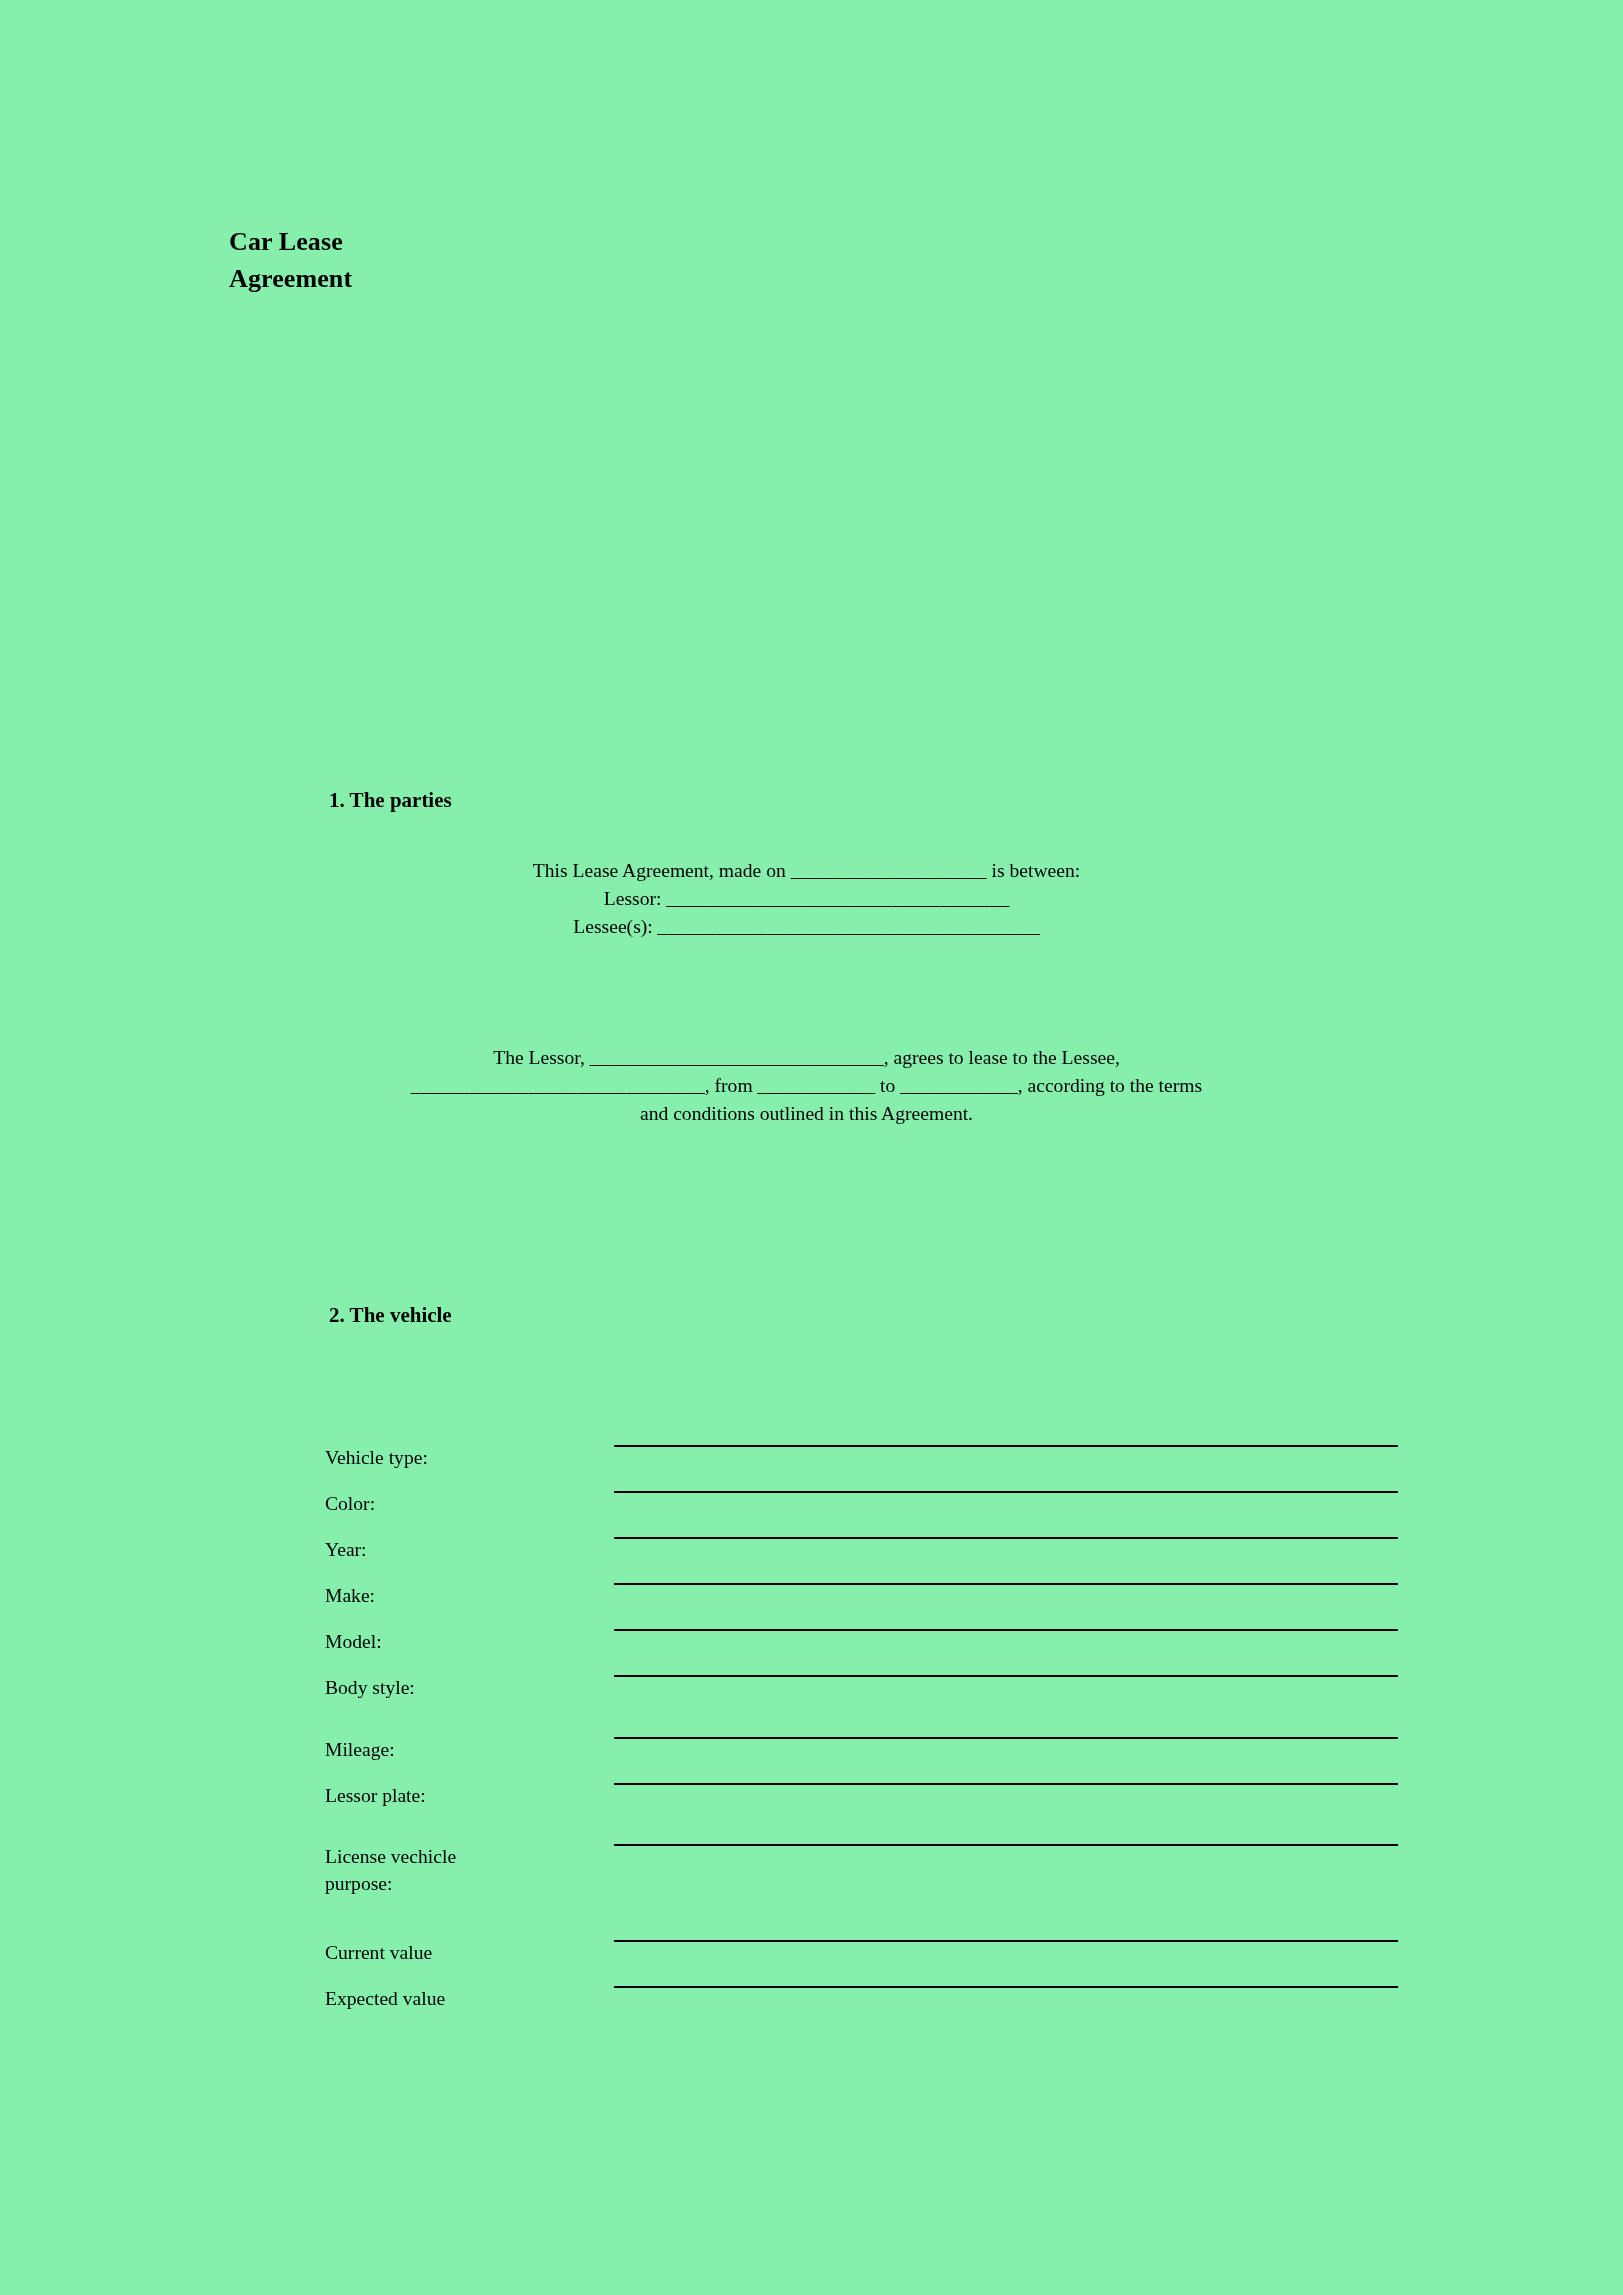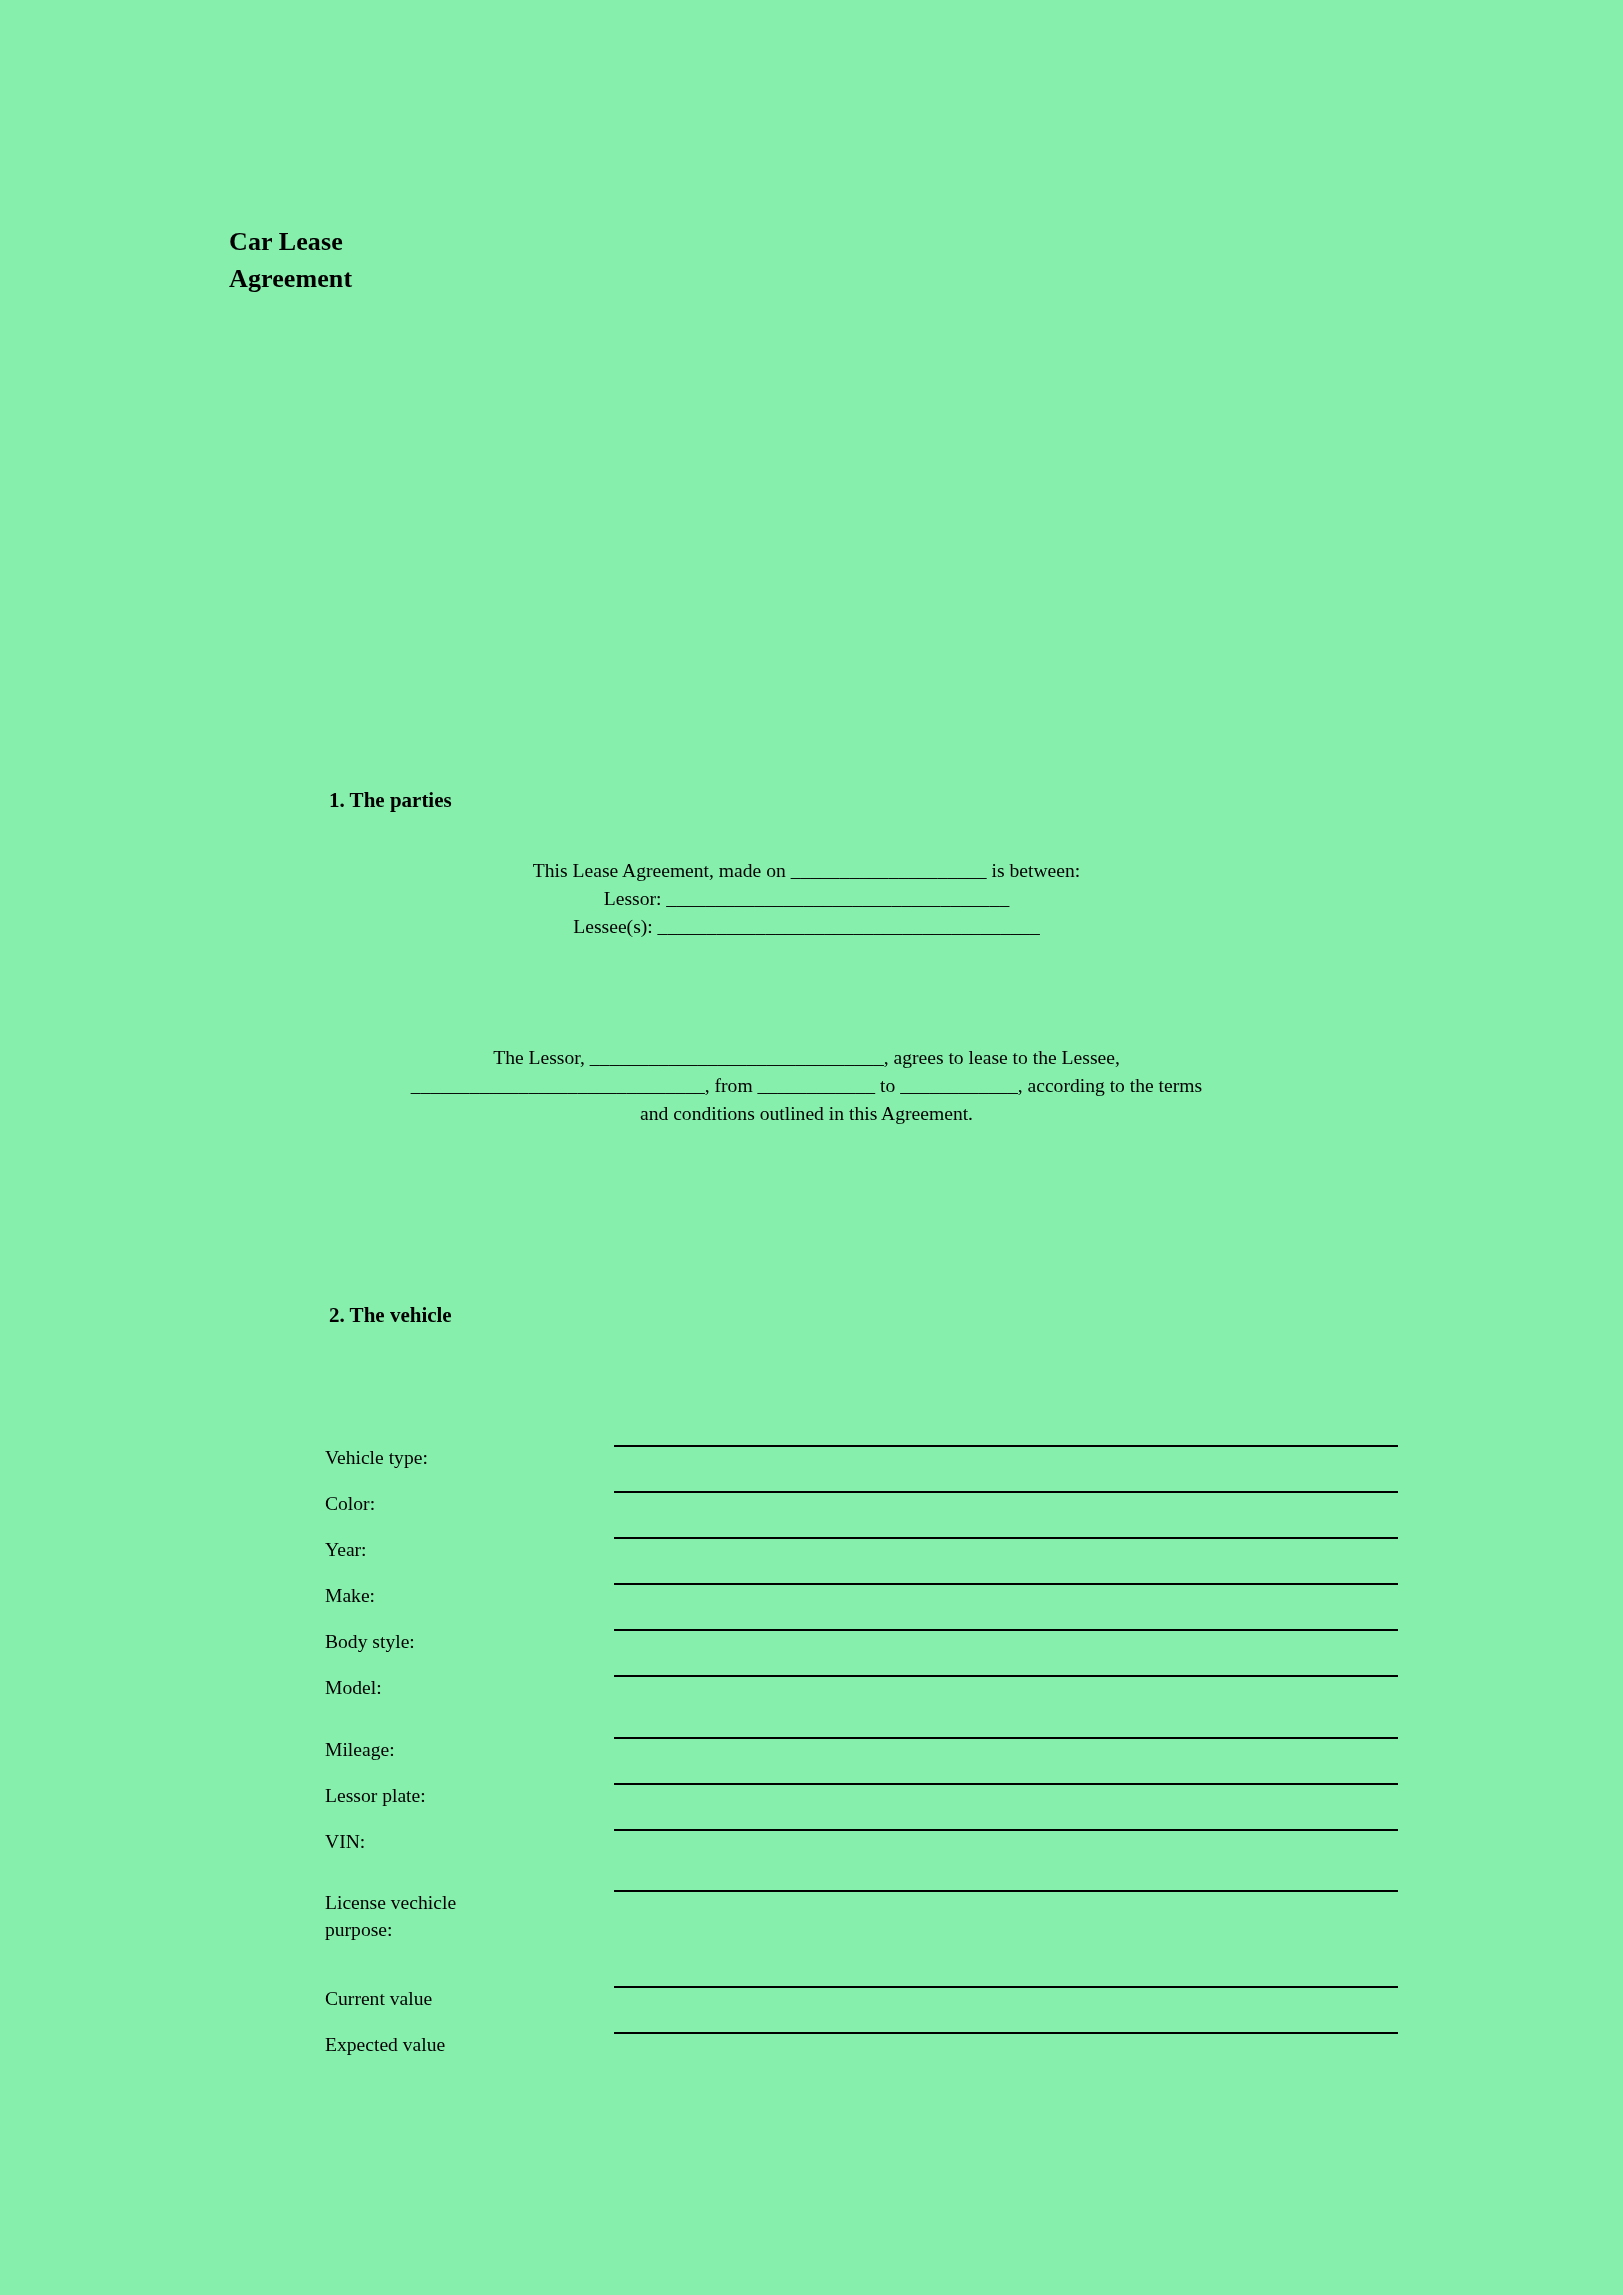--- a/index.html
+++ b/index.html
@@ -142,46 +142,40 @@
       <div class="v-rule"></div>
     </div>
     <div class="v-row">
       <div class="v-label">
         <span class="lbl-line">Make:</span>
       </div>
       <div class="v-rule"></div>
     </div>
     <div class="v-row">
       <div class="v-label">
+        <span class="lbl-line">Model:</span>
+      </div>
+      <div class="v-rule"></div>
+    </div>
+    <div class="v-row">
+      <div class="v-label">
         <span class="lbl-line">Body style:</span>
       </div>
       <div class="v-rule"></div>
     </div>
-    <div class="v-row">
-      <div class="v-label">
-        <span class="lbl-line">Model:</span>
-      </div>
-      <div class="v-rule"></div>
-    </div>
 
     <div class="v-row spacer-before">
       <div class="v-label">
         <span class="lbl-line">Mileage:</span>
       </div>
       <div class="v-rule"></div>
     </div>
     <div class="v-row">
       <div class="v-label">
         <span class="lbl-line">Lessor plate:</span>
-      </div>
-      <div class="v-rule"></div>
-    </div>
-    <div class="v-row">
-      <div class="v-label">
-        <span class="lbl-line">VIN:</span>
       </div>
       <div class="v-rule"></div>
     </div>
 
     <div class="v-row tall spacer-before">
       <div class="v-label">
         <span class="lbl-line">License vechicle</span>
         <span class="lbl-line">purpose:</span>
       </div>
       <div class="v-rule"></div>

